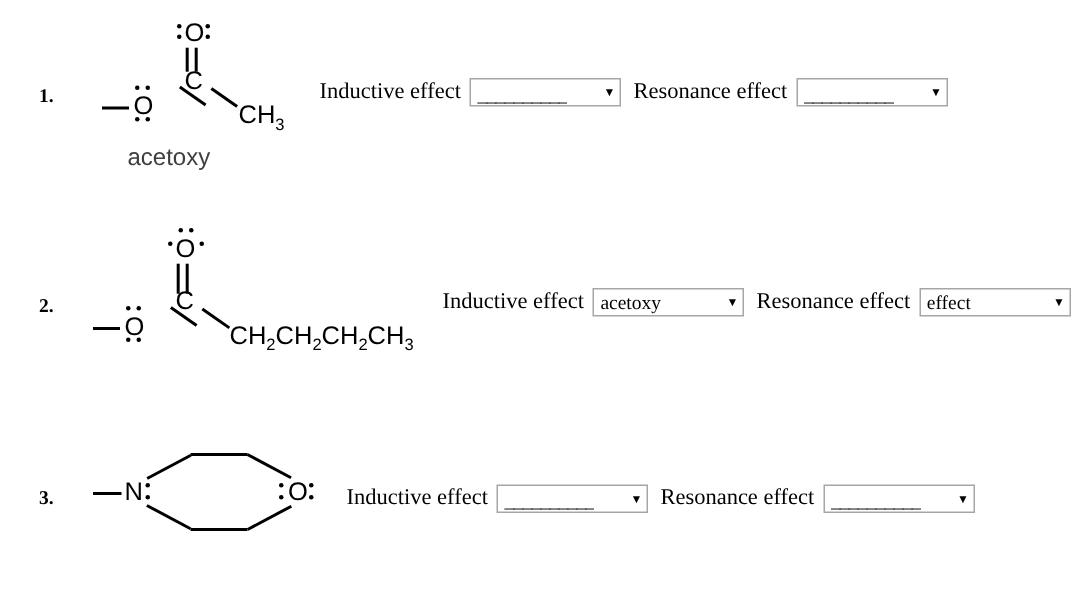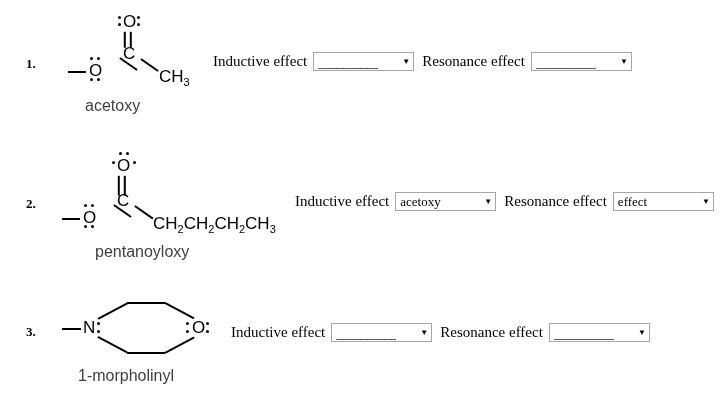--- a/index.html
+++ b/index.html
@@ -203,21 +203,20 @@
     <div class="dot" style="left:71px; top:70px;"></div>
     <div class="dot" style="left:64px; top:91px;"></div>
     <div class="dot" style="left:71px; top:91px;"></div>
 
     <div class="bond" style="left:42px; top:84px; width:18px;"></div>
 
     <div class="bond" style="left:115px; top:71px; width:22px; transform:rotate(35deg);"></div>
 
     <div class="atom" style="left:133px; top:81px;text-align:center;">CH<sub>2</sub>CH<sub>2</sub>CH<sub>2</sub>CH<sub>3</sub></div>
 
-    <div class="caption" style="left:75px; top:109px;">pentanoyloxy</div>
   </div>
 
   <div class="controls" style="left:295px; top:58px;">
     <span class="field-label">Inductive effect</span>
     <span class="dropdown">
       <span class="dd-value">acetoxy</span>
       <span class="dd-arrow">▼</span>
     </span>
     <span class="field-label second">Resonance effect</span>
     <span class="dropdown">
@@ -250,21 +249,20 @@
     <div class="dot" style="left:77px; top:62px;"></div>
 
     <div class="bond" style="left:42px; top:60px; width:19px;"></div>
 
     <div class="atom" style="left:172px; top:51px;">O</div>
     <div class="dot" style="left:166px; top:54px;"></div>
     <div class="dot" style="left:166px; top:62px;"></div>
     <div class="dot" style="left:186px; top:54px;"></div>
     <div class="dot" style="left:186px; top:62px;"></div>
 
-    <div class="caption" style="left:58px; top:99px;">1-morpholinyl</div>
   </div>
 
   <div class="controls" style="left:231px; top:55px;">
     <span class="field-label">Inductive effect</span>
     <span class="dropdown blank">
       <span class="dd-value">__________</span>
       <span class="dd-arrow">▼</span>
     </span>
     <span class="field-label second">Resonance effect</span>
     <span class="dropdown blank">

